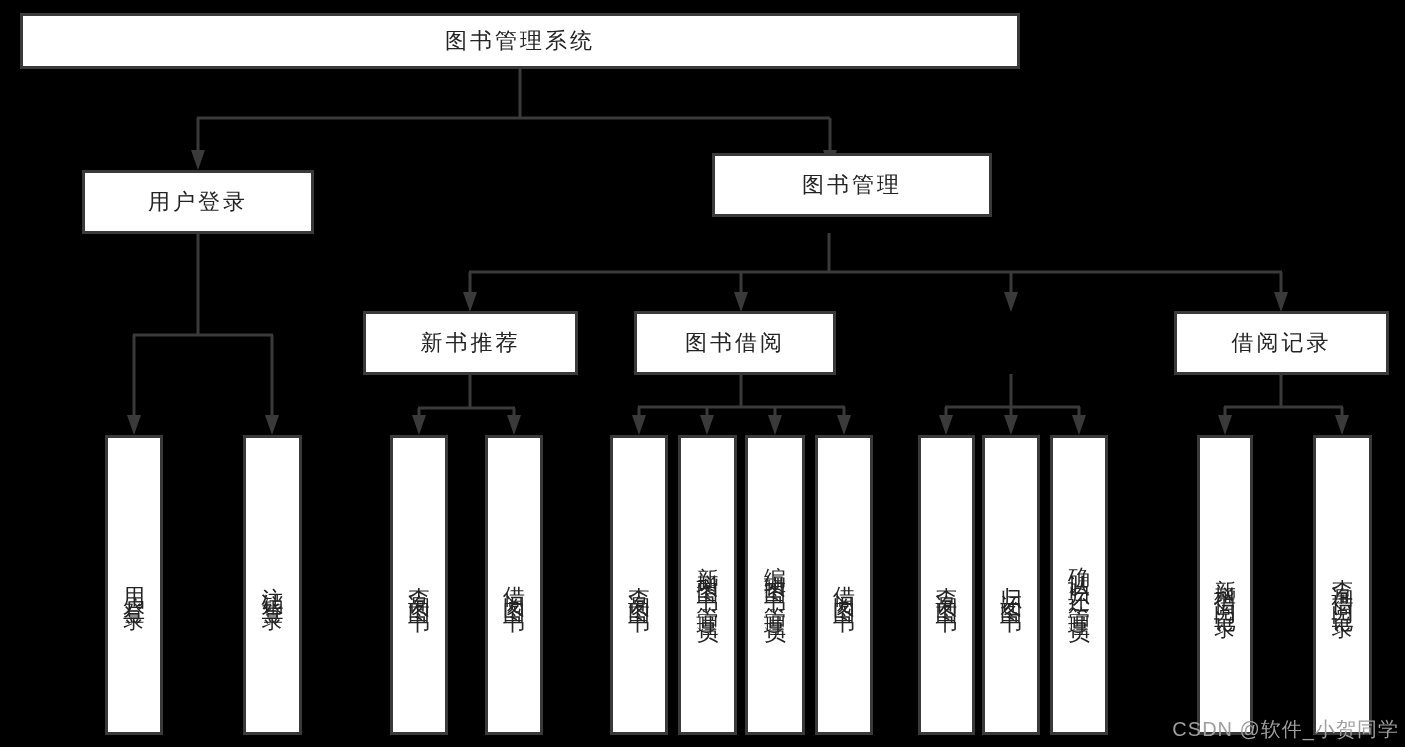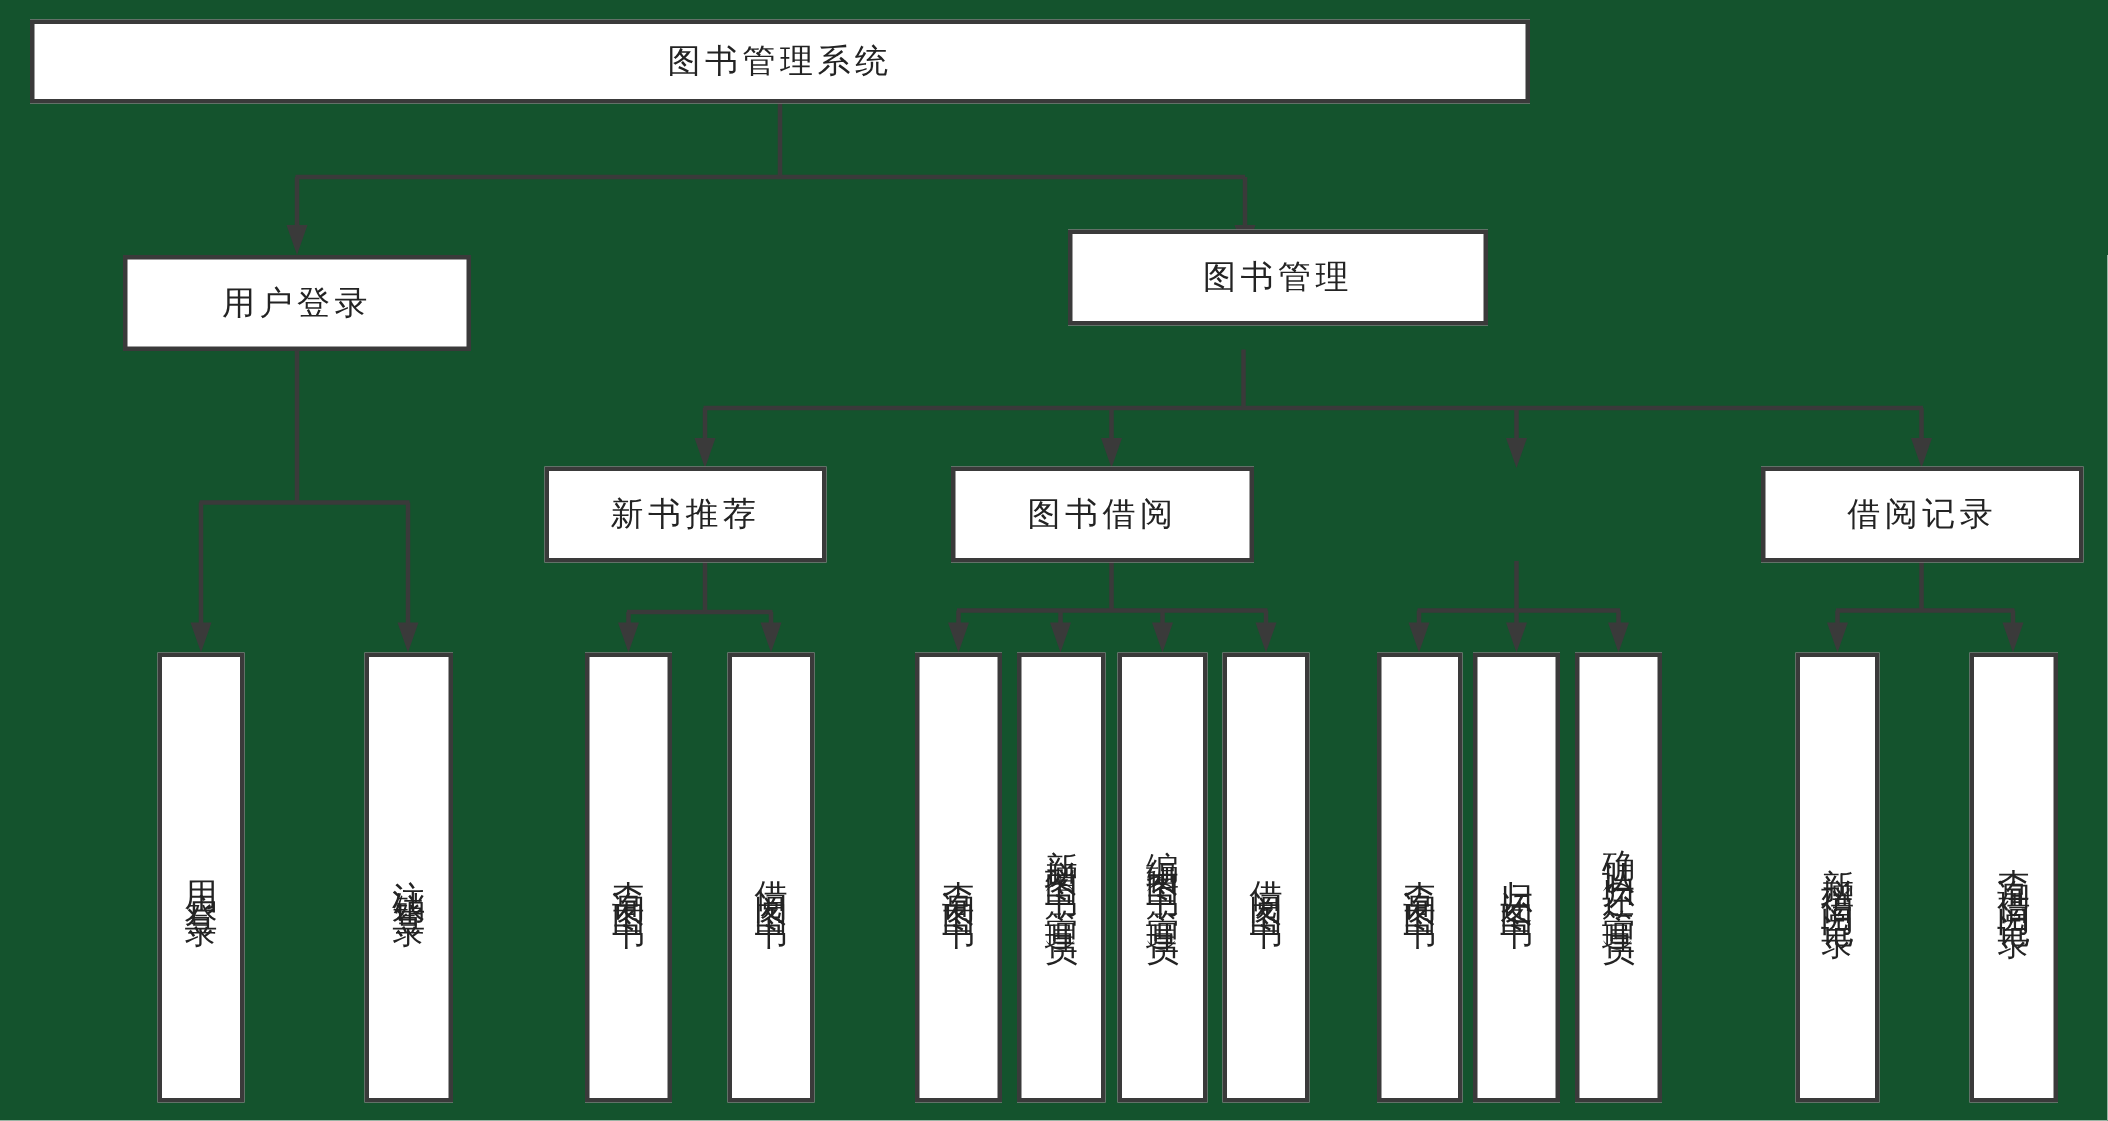--- a/index.html
+++ b/index.html
@@ -5,21 +5,21 @@
   html, body {
     margin: 0;
     padding: 0;
     background: #ffffff;
     font-family: "Liberation Sans", "DejaVu Sans", sans-serif;
   }
   .canvas {
     position: relative;
     width: 1405px;
     height: 747px;
-    background: #14532d;
+    background: #000000;
     overflow: hidden;
   }
   svg.connectors {
     position: absolute;
     left: 0; top: 0;
     width: 1405px;
     height: 747px;
     z-index: 1;
   }
   .node {
@@ -36,21 +36,21 @@
   .node .hlabel {
     font-size: 22px;
     letter-spacing: 3px;
     white-space: nowrap;
     color: #232323;
   }
   .node.root { left: 20px; top: 13px; width: 1000px; height: 56px; }
   .node.lvl2, .node.lvl3 { height: 64px; }
   .node.n-user-login   { left: 82px;  top: 170px; width: 232px; }
   .node.n-book-mgmt    { left: 712px; top: 153px; width: 280px; }
-  .node.n-new-book     { left: 363px; top: 311px; width: 188px; }
+  .node.n-new-book     { left: 363px; top: 311px; width: 215px; }
   .node.n-book-borrow  { left: 634px; top: 311px; width: 202px; }
   .node.n-cur-borrow   { left: 904px; top: 311px; width: 215px; }
   .node.n-borrow-rec   { left: 1174px; top: 311px; width: 215px; }
   .node.leaf {
     top: 435px;
     height: 300px;
   }
   .node.leaf .vlabel {
     writing-mode: vertical-rl;
     text-orientation: mixed;
@@ -189,14 +189,15 @@
   <div class="node leaf p11">
     <span class="vlabel">确认归还（管理员）</span>
   </div>
   <div class="node leaf p12">
     <span class="vlabel">新增借阅记录</span>
   </div>
   <div class="node leaf p13">
     <span class="vlabel">查询借阅记录</span>
   </div>
 
+  <div class="watermark">CSDN @软件_小贺同学</div>
 
 </div>
 
 </body></html>

